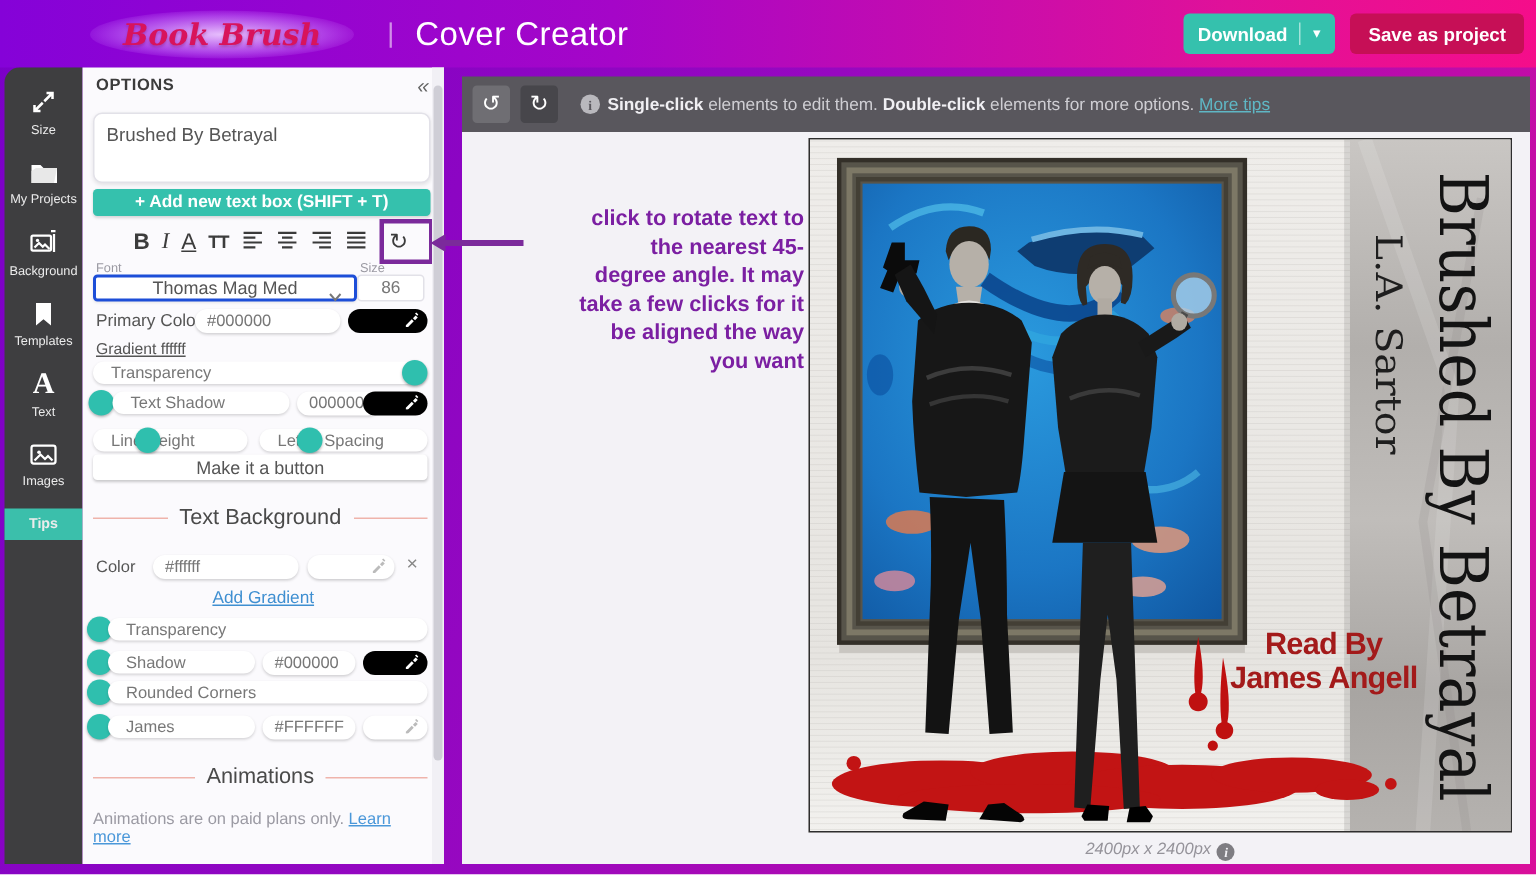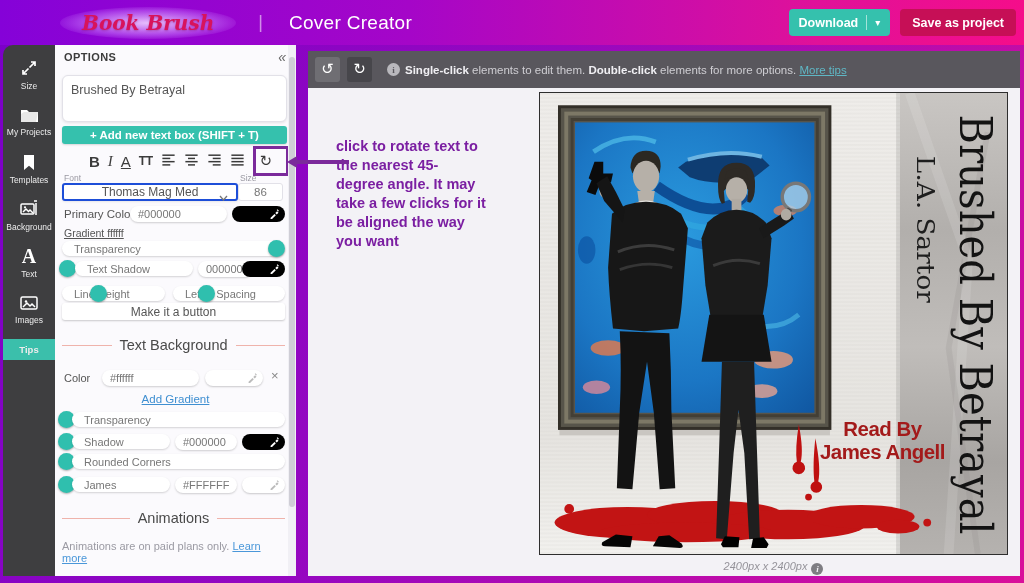--- a/index.html
+++ b/index.html
@@ -10,21 +10,21 @@
 
   
   .topbar { position:absolute; left:0; top:0; width:1024px; height:45px;
             background:linear-gradient(90deg,#8502d8 0%,#a506c8 40%,#e01199 80%,#f50d8a 100%);
             display:flex; align-items:center; }
   .logo-wrap { margin-left:60px; padding:4px 22px; border-radius:50%;
                background:radial-gradient(ellipse at center, rgba(235,200,255,.95) 0%, rgba(205,130,255,.45) 55%, transparent 78%); }
   .logo { font-family:"DejaVu Serif",serif; font-style:italic; font-weight:bold;
           font-size:20px; color:#d8135c; text-shadow:0 1px 2px rgba(120,0,80,.35); }
   .tb-divider { color:rgba(255,255,255,.55); font-size:18px; margin-left:22px; font-weight:300; }
-  .app-title { color:#fff; font-size:19px; font-weight:400; margin-left:26px; letter-spacing:.3px; }
+  .app-title { color:#fff; font-size:22px; font-weight:400; margin-left:14px; letter-spacing:.3px; }
   .tb-actions { position:absolute; right:8px; top:9px; display:flex; gap:10px; }
   .btn-download { display:flex; align-items:center; background:#35c1ad; border:none; border-radius:4px;
                   height:27px; padding:0 10px; color:#fff; font-size:12.5px; font-weight:bold; cursor:pointer; }
   .dl-sep { width:1px; height:15px; background:rgba(255,255,255,.55); margin:0 8px; }
   .dl-caret { font-size:10px; font-family:"DejaVu Sans",sans-serif; }
   .btn-save { background:#c60f56; border:none; border-radius:4px; height:27px; padding:0 12px;
               color:#fff; font-size:12.5px; font-weight:bold; cursor:pointer; }
 
   
   .sidebar { position:absolute; left:3px; top:45px; width:52px; height:531px;
@@ -126,21 +126,21 @@
   .hint a { color:#5fb7c5; text-decoration:underline; cursor:pointer;margin-top:40px; }
   .canvas-body { position:absolute; left:308px; top:88px; width:712px; height:488px; background:#f3f2f6; }
 
   .cover-frame { position:absolute; left:539px; top:92px; width:469px; height:463px; border:1px solid #2e2e2e; background:#e9e7e3; }
   .cover-svg { display:block; width:100%; height:100%; }
   .size-info { position:absolute; left:539px; top:560px; width:469px; text-align:center;
                font-size:11px; font-style:italic; color:#95939a; }
   .size-info .info-dot { background:#7e7d82; color:#f3f2f6; width:12px; height:12px; margin:0 0 0 4px; vertical-align:-2px; }
 
   
-  .annotation { position:absolute; left:336px; top:137px; width:200px; text-align:left;
+  .annotation { position:absolute; left:336px; top:137px; width:200px; text-align:right;
                 color:#7b1fa2; font-size:14.5px; font-weight:bold; line-height:19px; white-space:pre-line; }
   .anno-arrow { position:absolute; left:287px; top:156px; width:64px; height:12px; }
   .anno-arrow .head { position:absolute; left:0; top:0; width:0; height:0;
                       border-top:6px solid transparent; border-bottom:6px solid transparent; border-right:10px solid #7b2a9b; }
   .anno-arrow .line { position:absolute; left:9px; top:4px; width:53px; height:4px; background:#7b2a9b; }
 </style>
 </head>
 <body>
 
 <div class="app">
@@ -176,37 +176,37 @@
       <span>
         <svg width="21" height="18" viewBox="0 0 21 18">
             <path d="M2 4h6l2 2h9v10H2z" fill="#fff"></path>
             <path d="M2 8l3-2h14l-2 10H2z" fill="#e8e8e8"></path>
           </svg>
       </span>
       <span class="side-label">My Projects</span>
     </div>
     <div class="side-item">
       <span>
-        <svg width="18" height="19" viewBox="0 0 18 19">
-            <path d="M4 2h10v15l-5-4.2L4 17z" fill="#fff"></path>
-          </svg>
-      </span>
-      <span class="side-label">Templates</span>
-    </div>
-    <div class="side-item">
-      <span>
         <svg width="22" height="20" viewBox="0 0 22 20">
             <g fill="none" stroke="#fff" stroke-width="1.5">
               <rect x="3" y="5" width="13" height="10" rx="1"></rect>
               <path d="M18 4v12M16 2h3M5 13l3-3 2.5 2.5L12 11l3 3"></path>
             </g>
             <circle cx="7" cy="8.3" r="1.1" fill="#fff"></circle>
           </svg>
       </span>
       <span class="side-label">Background</span>
+    </div>
+    <div class="side-item">
+      <span>
+        <svg width="18" height="19" viewBox="0 0 18 19">
+            <path d="M4 2h10v15l-5-4.2L4 17z" fill="#fff"></path>
+          </svg>
+      </span>
+      <span class="side-label">Templates</span>
     </div>
     <div class="side-item">
       <span class="side-a">A</span>
       <span class="side-label">Text</span>
     </div>
     <div class="side-item">
       <span>
         <svg width="20" height="18" viewBox="0 0 20 18">
             <rect x="2" y="3" width="16" height="12" rx="1.5" fill="none" stroke="#fff" stroke-width="1.5"></rect>
             <circle cx="7" cy="7.5" r="1.2" fill="#fff"></circle>

